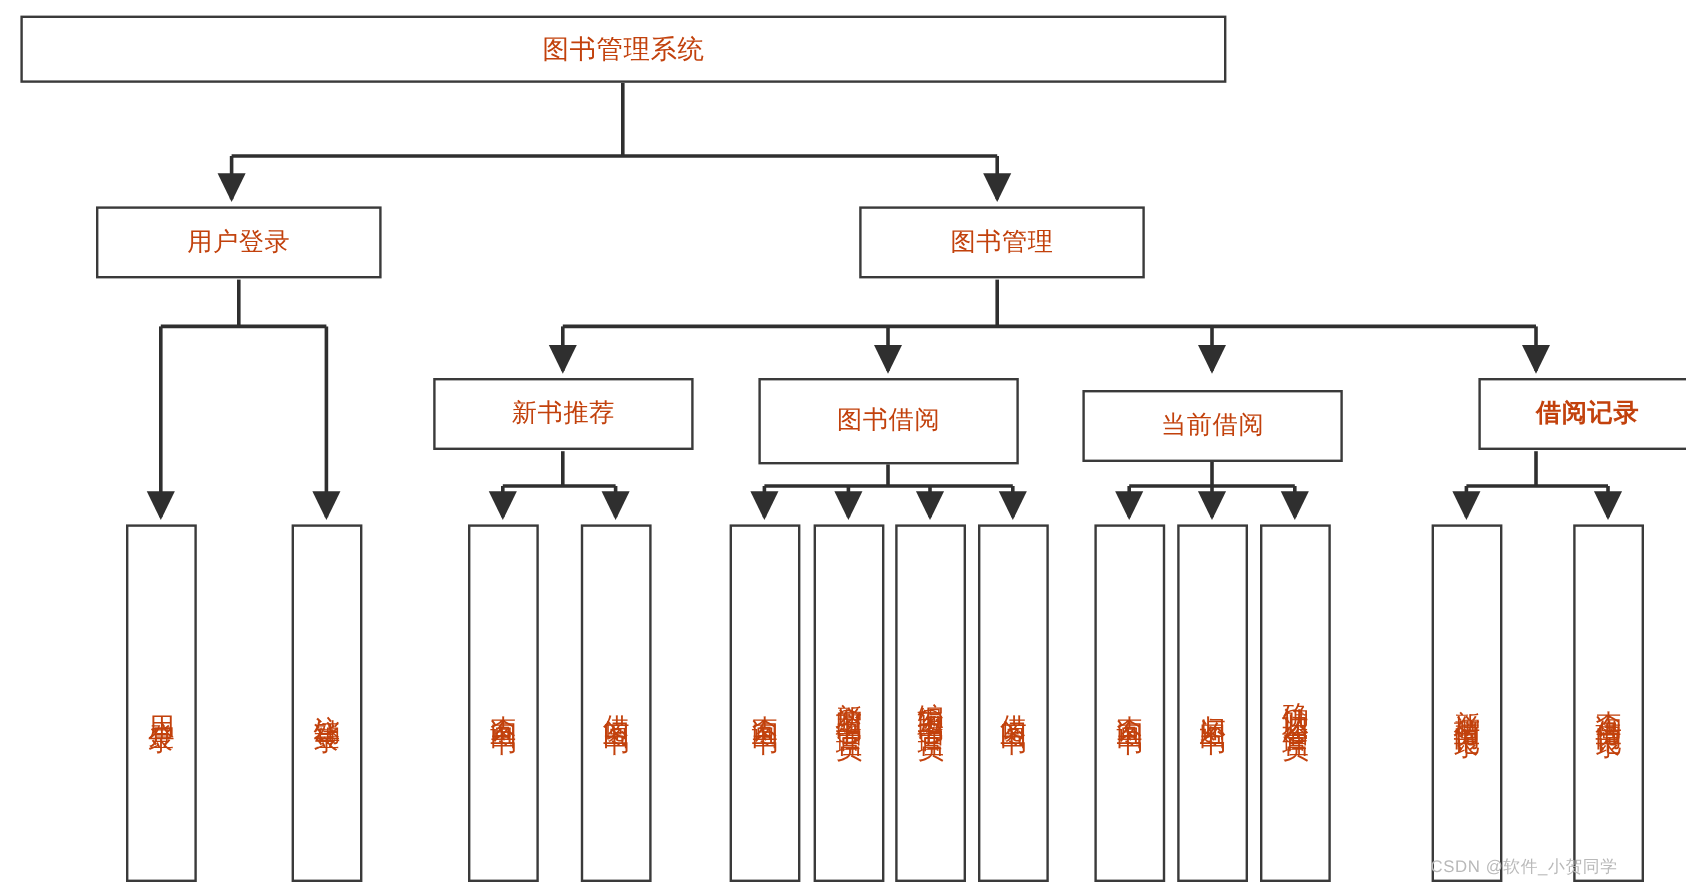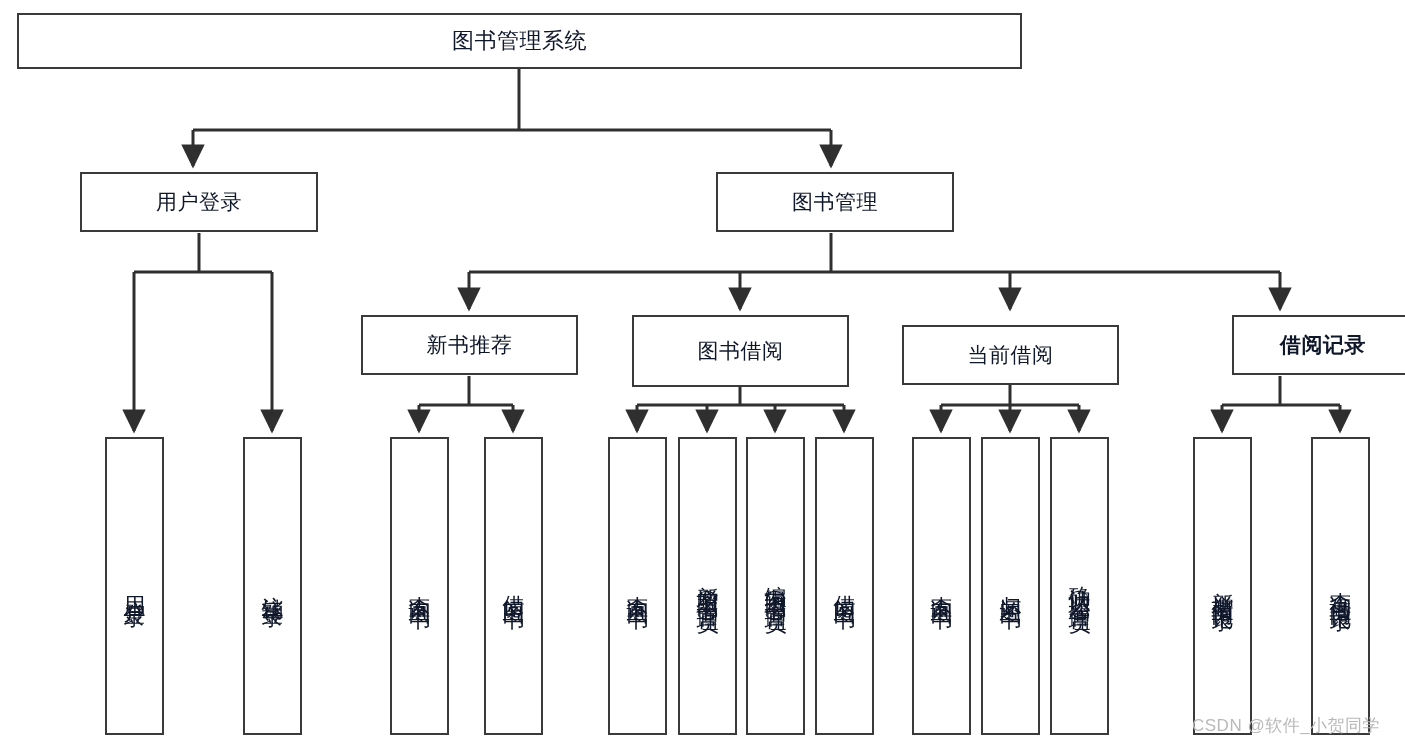--- a/index.html
+++ b/index.html
@@ -26,21 +26,21 @@
     pointer-events: none;
   }
   .node {
     position: absolute;
     box-sizing: border-box;
     background: #ffffff;
     border: 2.5px solid #3a3a3a;
     display: flex;
     align-items: center;
     justify-content: center;
-    color: #0f172a;
+    color: #c2410c;
   }
   .node .lbl {
     display: block;
     text-align: center;
     line-height: 1.18;
     white-space: nowrap;
   }
   .node.horiz .lbl {
     font-size: 21px;
     letter-spacing: 0.5px;
@@ -55,21 +55,21 @@
   }
   .node.vert .lbl {
     writing-mode: vertical-rl;
     text-orientation: upright;
     font-size: 22px;
     letter-spacing: 4px;
     line-height: 1;
   }
   .watermark {
     position: absolute;
-    font-size: 17px;
+    font-size: 14px;
     color: #b9b9b9;
     white-space: nowrap;
     letter-spacing: 0.5px;
   }
 </style>
 </head>
 <body>
 
 <div id="canvas">
 

